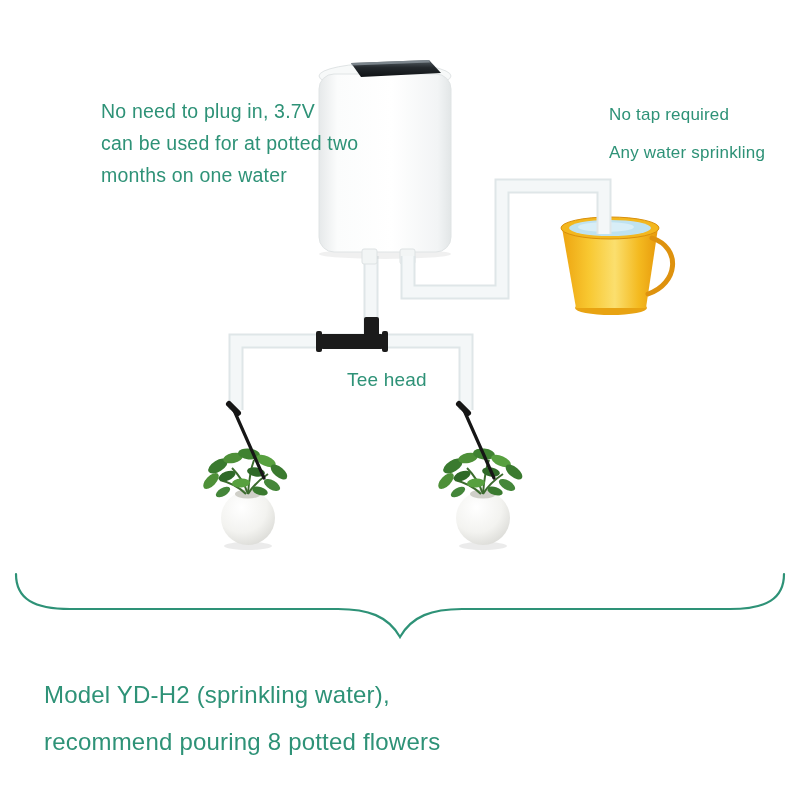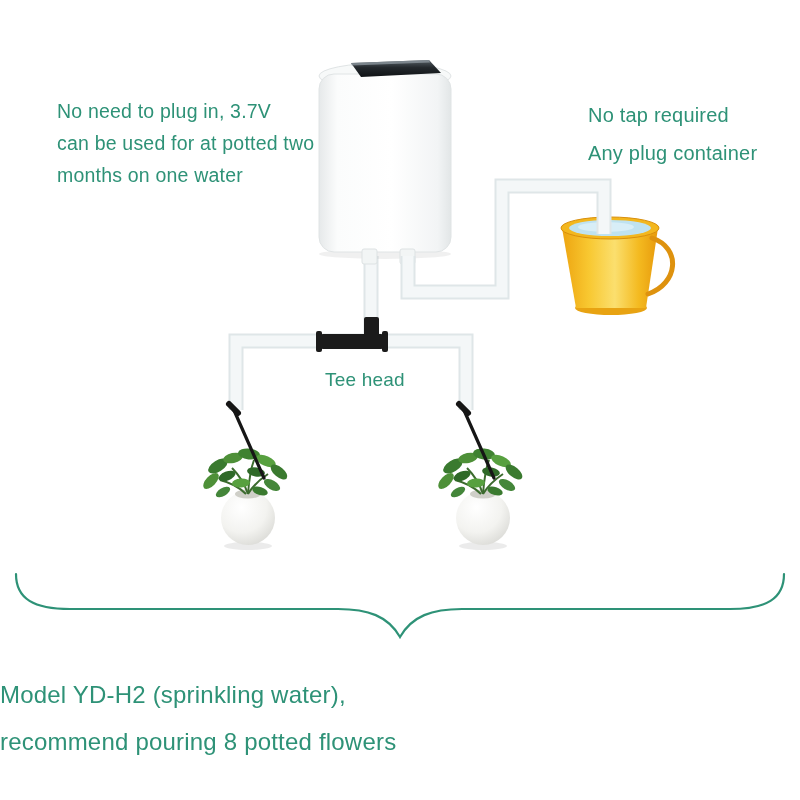--- a/index.html
+++ b/index.html
@@ -10,24 +10,24 @@
     --tee-black:#1b1b1b;
     --water-blue:#bfe2f0;
     --handle-orange:#de920e;
   }
   html,body{margin:0;padding:0;background:#ffffff;}
   .stage{
     position:relative;width:800px;height:800px;background:#ffffff;
     overflow:hidden;font-family:"Liberation Sans", sans-serif;
   }
   .art{position:absolute;left:0;top:0;}
-  .note{position:absolute;color:var(--accent-text);letter-spacing:0.2px;}
+  .note{position:absolute;color:var(--accent-text);letter-spacing:0.2px;margin-left:44px;}
   #battery-note{left:57px;top:95px;font-size:19.5px;line-height:32px;}
-  #container-note{left:588px;top:96px;font-size:20px;line-height:38px;}
-  #tee-label{left:285px;top:369px;width:160px;text-align:center;font-size:19px;}
+  #container-note{left:565px;top:96px;font-size:17px;line-height:38px;}
+  #tee-label{left:263px;top:369px;width:160px;text-align:center;font-size:19px;}
   #caption{left:0;top:671px;width:800px;text-align:left;font-size:24px;line-height:47px;}
 
   
   .tube-edge{fill:none;stroke:var(--tube-edge);stroke-width:15;}
   .tube-fill{fill:none;stroke:var(--tube-fill);stroke-width:11;}
   .tee{fill:var(--tee-black);}
   .brace{fill:none;stroke:var(--brace);stroke-width:2.2;stroke-linecap:round;}
   .water{fill:var(--water-blue);}
   .handle{fill:none;stroke:var(--handle-orange);stroke-width:5;stroke-linecap:round;}
   .stake{stroke:#161616;stroke-linecap:round;}
@@ -147,21 +147,21 @@
   </svg>
 
   <div class="note" id="battery-note">
     <div>No need to plug in, 3.7V</div>
     <div>can be used for at potted two</div>
     <div>months on one water</div>
   </div>
 
   <div class="note" id="container-note">
     <div>No tap required</div>
-    <div>Any plug container</div>
+    <div>Any water sprinkling</div>
   </div>
 
   <div class="note" id="tee-label">Tee head</div>
 
   <div class="note" id="caption">
     <div>Model YD-H2 (sprinkling water),</div>
     <div>recommend pouring 8 potted flowers</div>
   </div>
 
 </div>

